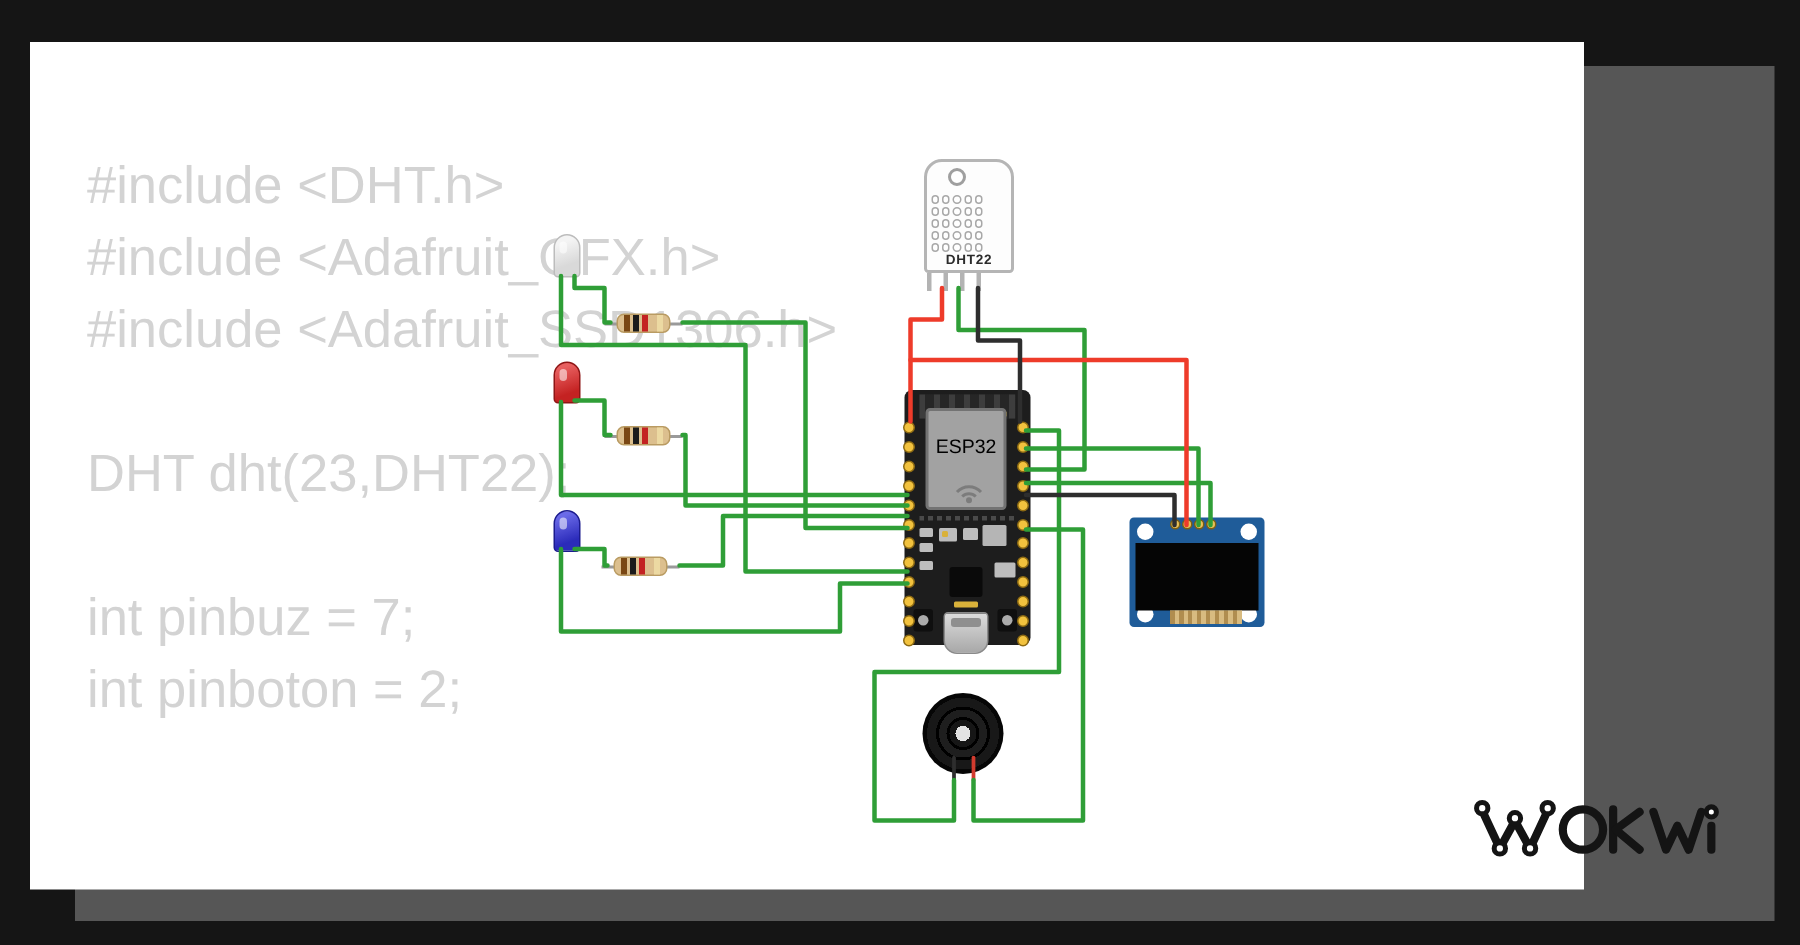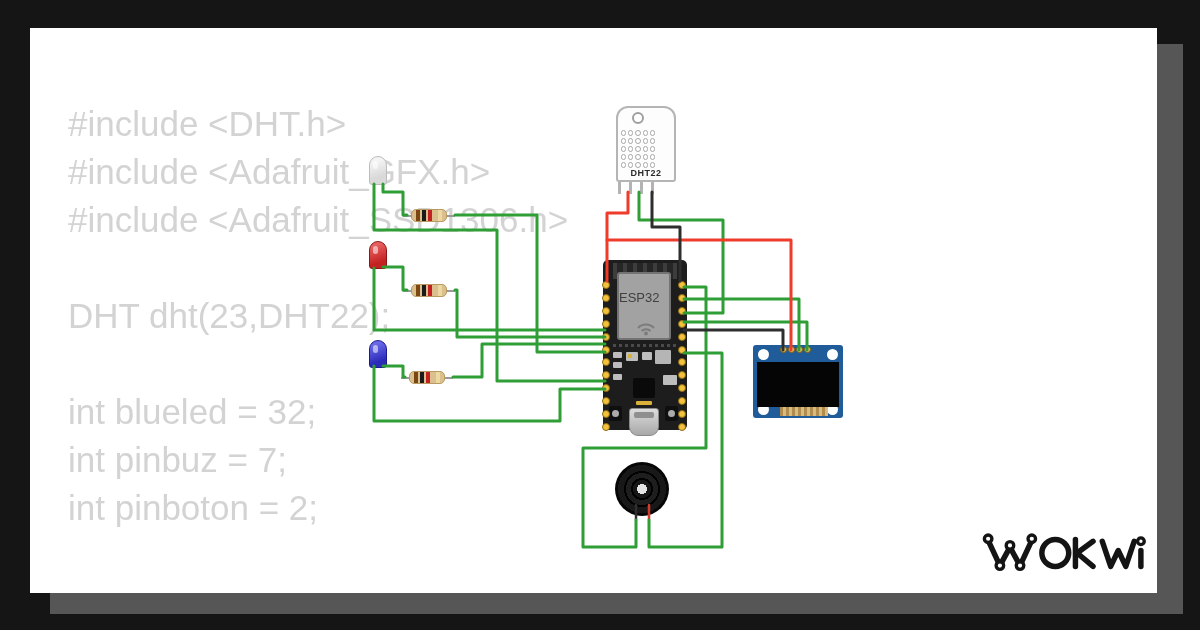--- a/index.html
+++ b/index.html
@@ -1,20 +1,20 @@
 <!DOCTYPE html>
 <html><head>
 <meta charset="utf-8">
 <style>
   html,body{margin:0;padding:0;background:#151515;}
   #stage{position:relative;width:1200px;height:630px;background:#151515;overflow:hidden;
          font-family:"Liberation Sans",sans-serif;}
   
   .shadow{position:absolute;left:50px;top:44px;width:1133px;height:570px;background:#565656;}
-  .sheet{position:absolute;left:30px;top:28px;width:1127px;height:565px;background:#ffffff;overflow:hidden;}
+  .sheet{position:absolute;left:20px;top:28px;width:1036px;height:565px;background:#ffffff;overflow:hidden;}
   
   .titlebox{position:absolute;left:65px;top:12px;width:220px;height:60px;background:#5a5a5a;z-index:9;}
   .titlebox span{display:block;padding-left:24px;line-height:60px;font-size:38px;color:#fdfdfd;}
   
   .code{position:absolute;left:38px;top:72px;right:0;z-index:1;}
   .code div{height:48px;line-height:48px;font-size:35px;color:#d3d3d3;white-space:pre;}
   
   .abs{position:absolute;}
   
   svg.wires{position:absolute;left:0;top:0;z-index:6;pointer-events:none;}
@@ -48,21 +48,21 @@
   .res .b1{left:4px;background:#7a4714;}
   .res .b2{left:10px;background:#1b1b1b;}
   .res .b3{left:16px;background:#c32222;}
   .res .b4{left:26px;background:#ecd9a2;}
   
   .esp{left:603px;top:260px;width:84px;height:170px;background:#1d1d1d;border-radius:5px;}
   .esp .ant{position:absolute;left:10px;top:3px;width:64px;height:16px;background:#262626;
        background-image:repeating-linear-gradient(90deg,#3d3d3d 0 4px,#262626 4px 10px);}
   .esp .shield{position:absolute;left:14px;top:12px;width:54px;height:68px;background:#a2a2a2;
        border:2px solid #737373;border-radius:3px;box-sizing:border-box;}
-  .esp .shield .name{display:block;margin-top:16px;font-size:13px;color:#404040;}
+  .esp .shield .name{display:block;text-align:center;margin-top:16px;font-size:13px;color:#000000;}
   .esp .wifi{position:absolute;left:15px;top:40px;}
   .esp .dotrow{position:absolute;left:10px;top:84px;width:64px;height:3px;
        background-image:repeating-linear-gradient(90deg,#4a4a4a 0 3px,#1d1d1d 3px 6px);}
   .esp .chip{position:absolute;left:30px;top:118px;width:22px;height:20px;background:#0a0a0a;border-radius:2px;}
   .esp .smd{position:absolute;background:#bdbdbd;border-radius:1px;}
   .esp .gold{position:absolute;background:#d9b13a;border-radius:1px;}
   .esp .btn{position:absolute;bottom:9px;width:13px;height:15px;background:#0f0f0f;border-radius:2px;}
   .esp .btn i{position:absolute;left:3px;top:4px;width:7px;height:7px;background:#ababab;border-radius:50%;}
   .esp .usb{position:absolute;left:26px;top:148px;width:30px;height:28px;
        background:linear-gradient(#dcdcdc,#a8a8a8);border:1px solid #8a8a8a;
@@ -97,21 +97,20 @@
 
   <div class="sheet">
 
     <div class="code">
       <div>#include &lt;DHT.h&gt;</div>
       <div>#include &lt;Adafruit_GFX.h&gt;</div>
       <div>#include &lt;Adafruit_SSD1306.h&gt;</div>
       <div></div>
       <div>DHT dht(23,DHT22);</div>
       <div></div>
-      <div>int blueled = 32;</div>
       <div>int pinbuz = 7;</div>
       <div>int pinboton = 2;</div>
     </div>
   </div>
 
   <div class="comp dht">
     <div class="hole"></div>
     <div class="vents">
       <div class="vrow">
           <i></i>

